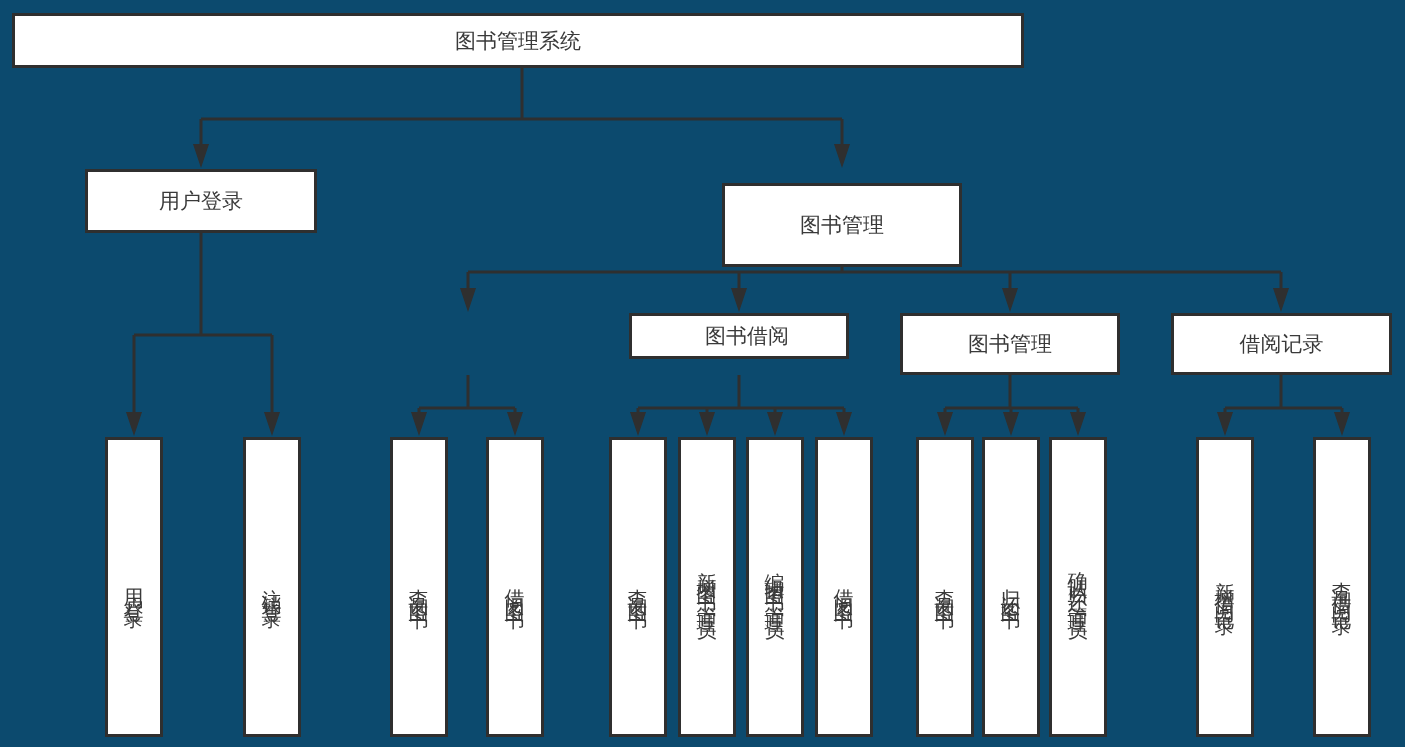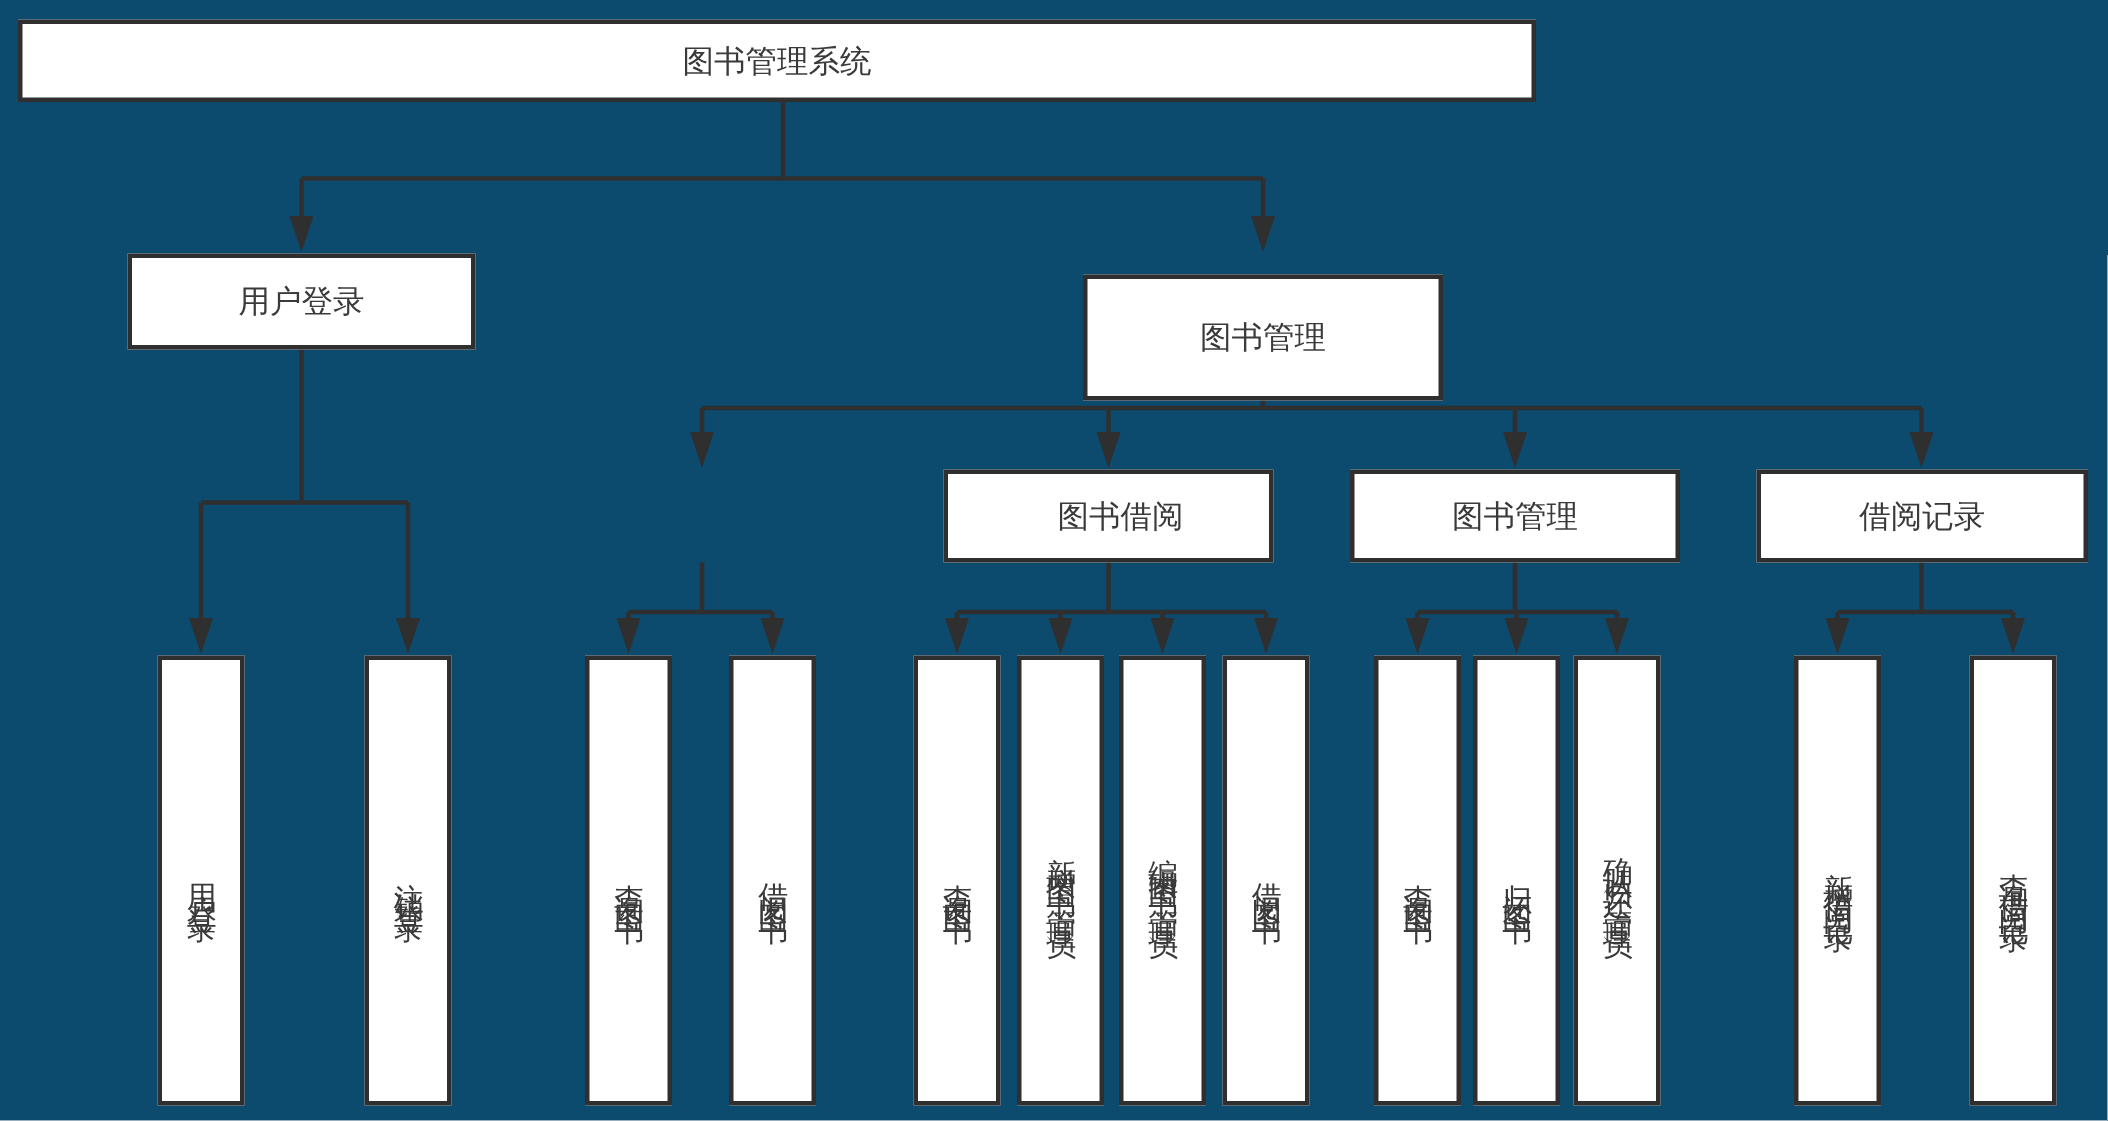--- a/index.html
+++ b/index.html
@@ -37,21 +37,21 @@
     letter-spacing: 7px;
     line-height: 1;
   }
   
   .n-root   { left: 12px;   top: 13px;  width: 1012px; height: 55px; }
   
   .n-user   { left: 85px;   top: 169px; width: 232px;  height: 64px; }
   .n-book   { left: 722px;  top: 183px; width: 240px;  height: 84px; }
   
   .n-m0 { left: 358px;  top: 313px; width: 220px; height: 62px; }
-  .n-m1 { left: 629px;  top: 313px; width: 220px; height: 62px; padding-left: 16px; }
+  .n-m1 { left: 629px;  top: 313px; width: 220px; height: 46px; padding-left: 16px; }
   .n-m2 { left: 900px;  top: 313px; width: 220px; height: 62px; }
   .n-m3 { left: 1171px; top: 313px; width: 221px; height: 62px; }
   
   .lf { top: 437px; width: 58px; height: 300px; }
   .lf-u0 { left: 105px; }
   .lf-u1 { left: 243px; }
   .lf-a0 { left: 390px; }
   .lf-a1 { left: 486px; }
   .lf-b0 { left: 609px; }
   .lf-b1 { left: 678px; }

